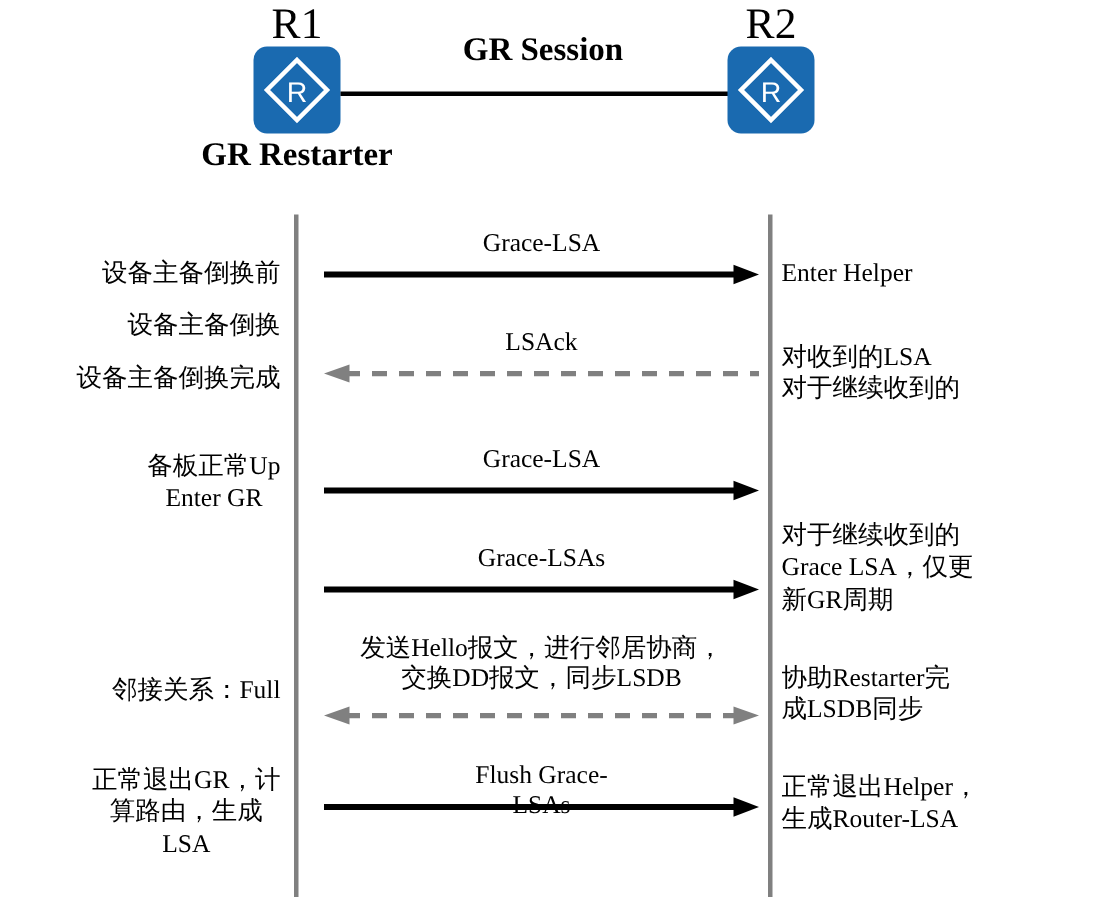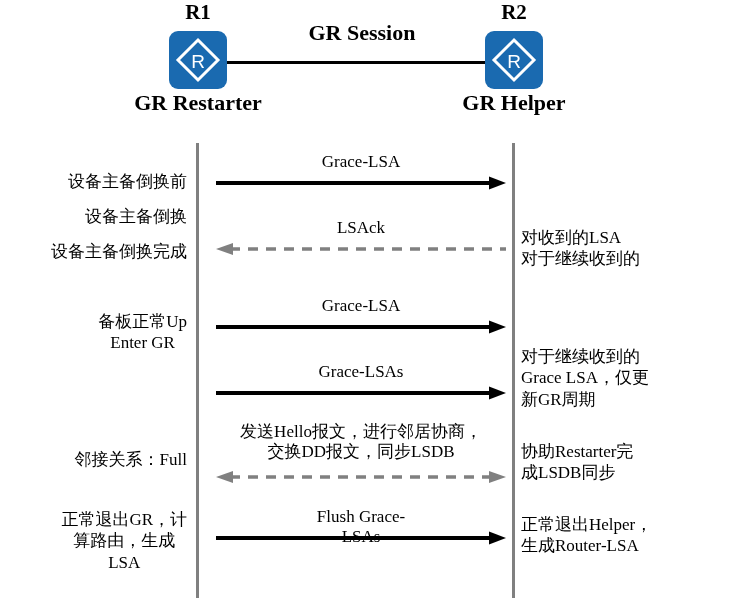--- a/index.html
+++ b/index.html
@@ -18,22 +18,22 @@
 
   
   #topology {
     position: absolute;
     left: 0; top: 0;
     width: 739px;
     height: 125px;
   }
   .node-label-top {
     position: absolute;
-    font-size: 21px;
-    font-weight: bold;
+    font-size: 29px;
+    font-weight: normal;
     text-align: center;
     width: 120px;
     line-height: 1;
   }
   .router-icon {
     position: absolute;
     width: 58px;
     height: 58px;
     border-radius: 9px;
     background: #1a6ab0;
@@ -145,38 +145,38 @@
 
   <div class="router-icon" style="left:485px; top:31px;">
     <svg width="58" height="58" viewBox="0 0 58 58" aria-hidden="true">
       <polygon points="29,9 49,29 29,49 9,29" fill="none" stroke="#ffffff" stroke-width="3"></polygon>
       <text x="29" y="37" text-anchor="middle" font-family="Liberation Sans, sans-serif" font-size="19" fill="#ffffff">R</text>
     </svg>
   </div>
 
   <div class="node-label-bottom" style="left:68px; top:92px;">GR Restarter</div>
 
-  <div class="node-label-bottom" style="left:384px; top:92px;">GR Helper</div>
 </div>
 
 <div id="sequence">
 
   <div class="lifeline" id="lifeline-left"></div>
   <div class="lifeline" id="lifeline-right"></div>
 
   <div class="left-note" style="top:46px;">设备主备倒换前</div>
   <div class="left-note" style="top:81px;">设备主备倒换</div>
   <div class="left-note" style="top:116px;">设备主备倒换完成</div>
-  <div class="left-note" style="top:186px;">备板正常Up
+  <div class="left-note" style="top:175px;">备板正常Up
 Enter GR</div>
   <div class="left-note" style="top:324px;">邻接关系：Full</div>
   <div class="left-note" style="top:384px;">正常退出GR，计
 算路由，生成
 LSA</div>
 
+  <div class="right-note" style="top:46px;">Enter Helper</div>
   <div class="right-note" style="top:102px;">对收到的LSA
 对于继续收到的</div>
   <div class="right-note" style="top:221px;">对于继续收到的
 Grace LSA，仅更
 新GR周期</div>
   <div class="right-note" style="top:316px;">协助Restarter完
 成LSDB同步</div>
   <div class="right-note" style="top:389px;">正常退出Helper，
 生成Router-LSA</div>
 

